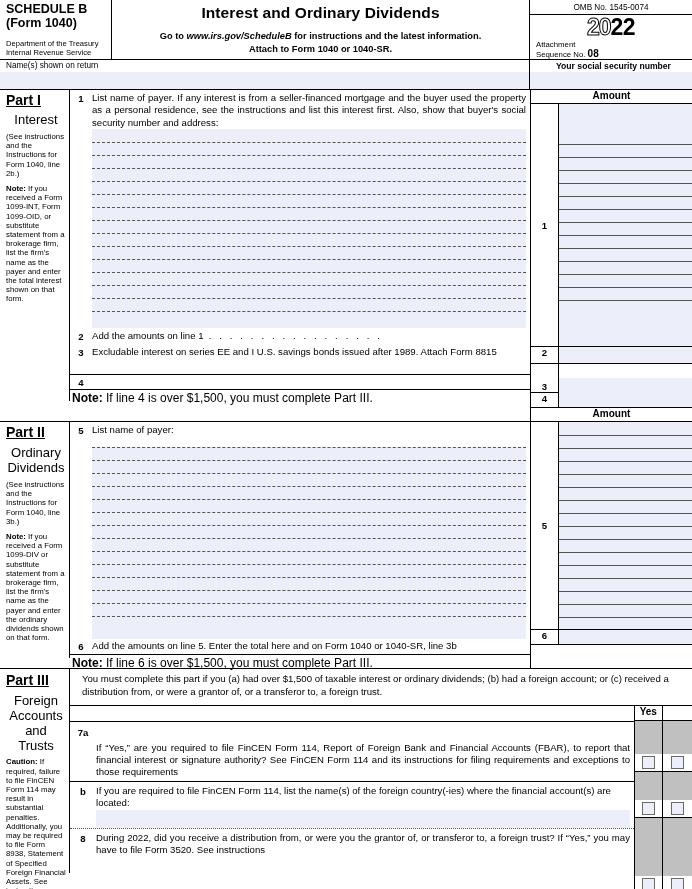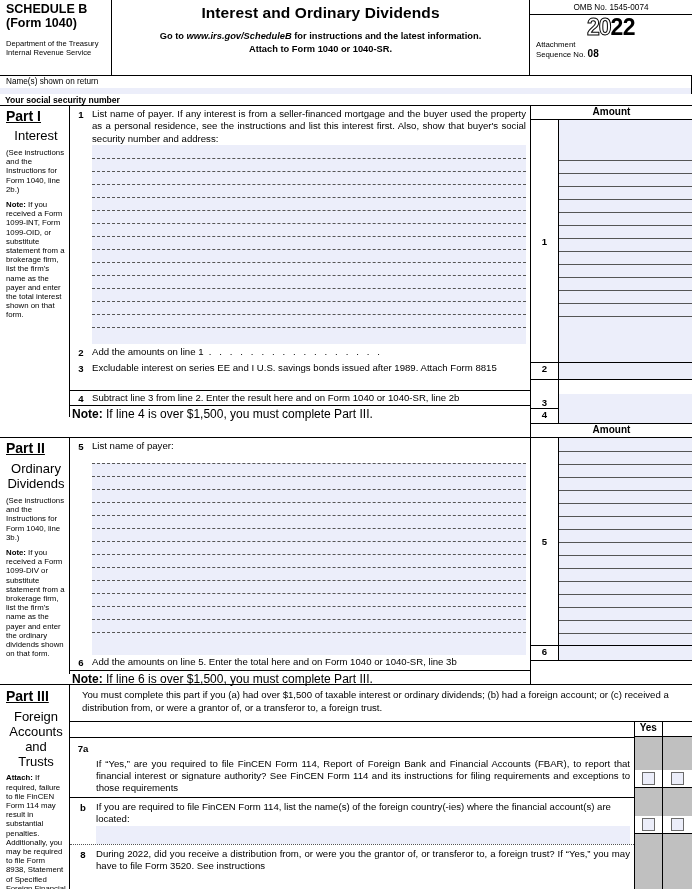--- a/index.html
+++ b/index.html
@@ -13,45 +13,45 @@
   }
   .page { position:relative; width:692px; height:889px; }
 
   
   .b   { font-weight:bold; }
   .ital{ font-style:italic; }
   .shade { background:#eceefa; }
   .gray  { background:#c0c0c0; }
 
   
-  .hdr { display:flex; height:76px; border-bottom:1.6px solid #000; }
+  .hdr { display:flex; height:60px; border-bottom:1.6px solid #000; }
   .hdr-left { width:112px; padding:3px 4px 0 6px; border-right:1.6px solid #000; }
   .hdr-left .t1 { font-size:12.5px; font-weight:bold; line-height:13px; }
   .hdr-left .t2 { font-size:12.5px; font-weight:bold; line-height:14px; }
   .hdr-left .dep { margin-top:10px; font-size:7.6px; line-height:8.6px; }
   .hdr-mid { flex:1; text-align:center; padding-top:4px; border-right:1.6px solid #000; }
   .hdr-mid .title { font-size:15.5px; font-weight:bold; letter-spacing:.1px; }
   .hdr-mid .goto  { font-size:9.3px; margin-top:9px; font-weight:bold; }
   .hdr-mid .att   { font-size:9.3px; margin-top:3px; font-weight:bold; }
   .hdr-right { width:162px; }
   .hdr-right .omb { font-size:8.2px; text-align:center; padding:3px 0 2px; border-bottom:1px solid #000; }
   .yearbox { text-align:center; line-height:1; padding-top:1px; }
   .yr-hollow { font-size:23px; font-weight:bold; color:#fff;
                -webkit-text-stroke:1px #000; text-stroke:1px #000; letter-spacing:-1px; }
   .yr-solid  { font-size:23px; font-weight:bold; letter-spacing:-0.5px; }
   .hdr-right .attn { font-size:7.8px; line-height:9px; padding:1px 0 0 6px; }
   .hdr-right .attn .sq { font-size:10px; font-weight:bold; }
 
   
-  .namerow { display:flex; height:30px; border-bottom:1.6px solid #000;flex-direction:column; }
+  .namerow { display:flex; height:30px; border-bottom:1.6px solid #000; }
   .name-l { flex:1; border-right:1.6px solid #000; position:relative; }
   .name-l .lbl { font-size:8.2px; padding:1px 0 0 6px; }
   .name-l .fld { position:absolute; left:0; right:0; top:12px; bottom:0; background:#eceefa; }
   .name-r { width:162px; position:relative; }
-  .name-r .lbl { font-size:8.6px; font-weight:bold; padding:1px 0 0 5px; }
+  .name-r .lbl { font-size:8.6px; font-weight:bold; padding:1px 0 0 5px;text-align:center; }
   .name-r .fld { position:absolute; left:0; right:0; top:12px; bottom:0; background:#eceefa; }
 
   
   .part { display:flex; }
   .pcol { width:70px; flex:0 0 70px; padding:2px 3px 0 6px; border-right:1.6px solid #000; }
   .pcol .ph { font-size:14px; font-weight:bold; line-height:17px;text-decoration:underline; }
   .pcol .ph2{ font-size:13px; font-weight:normal; line-height:15px;text-align:center; }
   .pcol .sm { font-size:7.8px; line-height:9.2px; margin-top:5px; }
   .pcol .sm2{ font-size:7.8px; line-height:9.2px; margin-top:6px; }
 
@@ -164,21 +164,20 @@
         <div class="txt"><span>Add the amounts on line 1</span><span class="dots">&nbsp;. . . . . . . . . . . . . . . . .</span></div>
       </div>
 
       <div class="lrow" style="padding:1px 4px 0 0; height:29px;">
         <div class="num">3</div>
         <div class="txt just">Excludable interest on series EE and I U.S. savings bonds issued after 1989. Attach Form 8815</div>
       </div>
 
       <div class="lrow" style="padding:1px 4px 0 0; height:15px; border-top:1px solid #000;">
         <div class="num">4</div>
-        <div class="txt">Subtract line 3 from line 2. Enter the result here and on Form 1040 or 1040-SR, line 2b</div>
       </div>
 
       <div class="note" style="border-top:1.6px solid #000; padding:1px 0 0 2px; height:14px;">
         <span class="b">Note:</span><span> If line 4 is over $1,500, you must complete Part III.</span>
       </div>
     </div>
 
     <div class="amtcol" style="border-left:1.6px solid #000;">
       <div class="amt-head">Amount</div>
       <div class="amt-inner" style="height:242px;">
@@ -290,21 +289,21 @@
     </div>
   </div>
 
   <div class="part">
 
     <div class="pcol" style="height:204px;">
       <div class="ph" style="margin-top:1px;">Part III</div>
       <div class="ph2" style="margin-top:4px;">Foreign</div>
       <div class="ph2">Accounts</div>
       <div class="ph2">and Trusts</div>
-      <div class="sm" style="margin-top:4px;"><span class="b">Attach:</span><span> If required, failure to file FinCEN Form 114 may result in substantial penalties. Additionally, you may be required to file Form 8938, Statement of Specified Foreign Financial Assets. See instructions.</span></div>
+      <div class="sm" style="margin-top:4px;"><span class="b">Caution:</span><span> If required, failure to file FinCEN Form 114 may result in substantial penalties. Additionally, you may be required to file Form 8938, Statement of Specified Foreign Financial Assets. See instructions.</span></div>
     </div>
 
     <div class="body-col">
 
       <div style="padding:4px 6px 0 12px; font-size:9.6px; line-height:12.6px;">You must complete this part if you (a) had over $1,500 of taxable interest or ordinary dividends; (b) had a foreign account; or (c) received a distribution from, or were a grantor of, or a transferor to, a foreign trust.</div>
 
       <div style="display:flex; border-top:1.6px solid #000; margin-top:6px;">
         <div style="flex:1;">
           <div style="height:15px;"></div>
 

